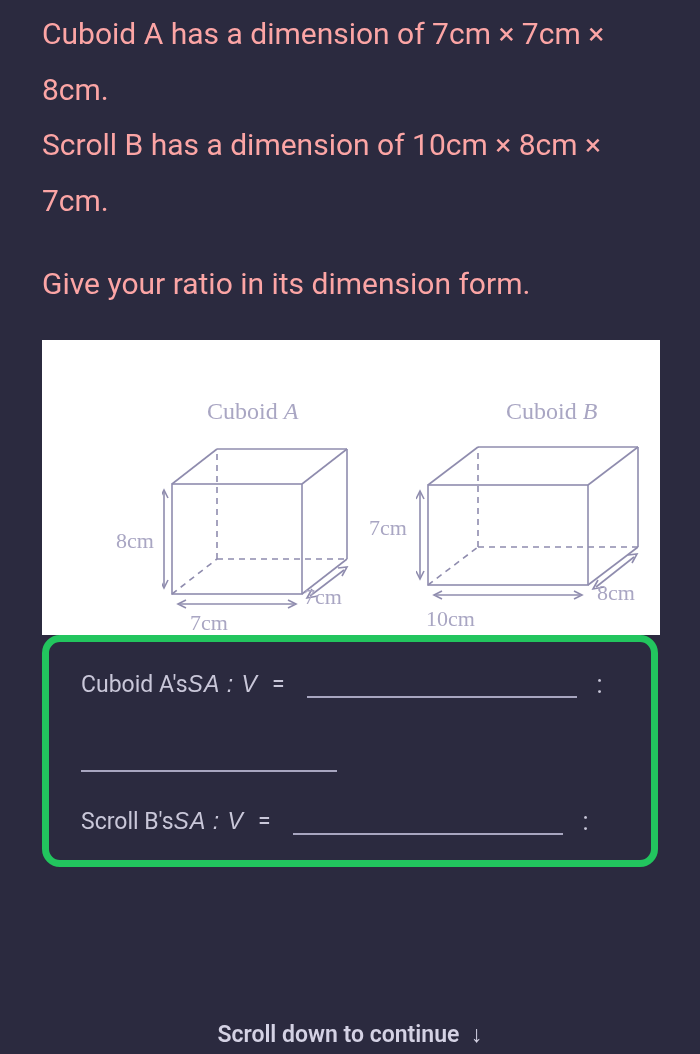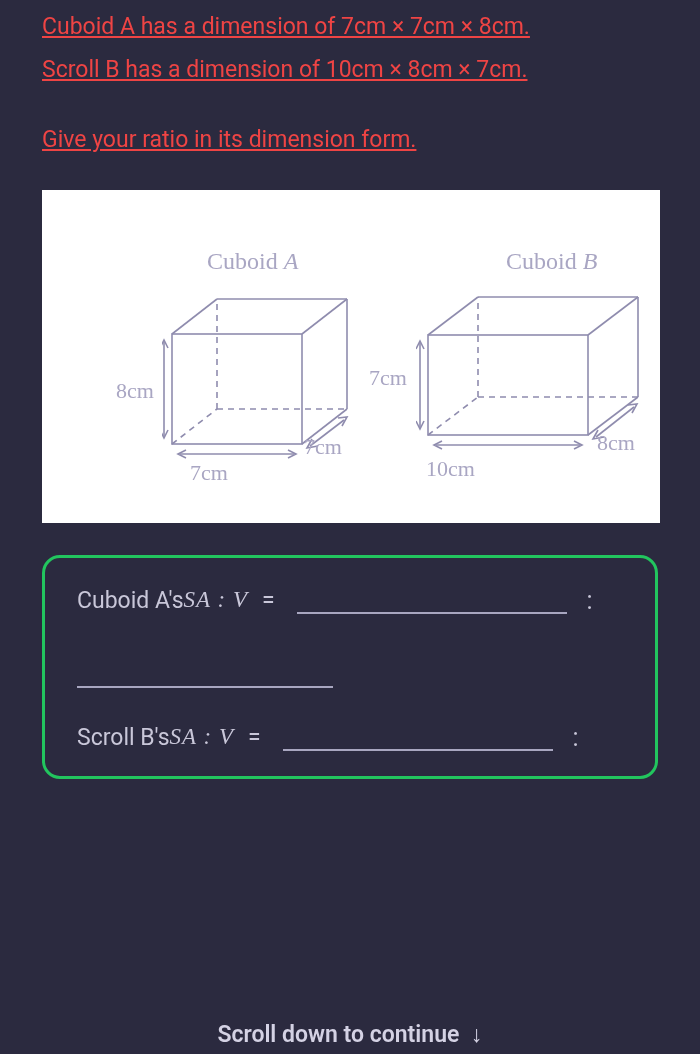--- a/index.html
+++ b/index.html
@@ -9,31 +9,30 @@
       font-family: -apple-system, BlinkMacSystemFont, "Segoe UI", Roboto, sans-serif;
       width: 700px;
       height: 1054px;
       overflow: hidden;
       position: relative;
     }
     .content {
       padding: 0 42px;
     }
     .problem-text {
-      font-size: 23px;
+      font-size: 30px;
       line-height: 1.85;
-      color: #ef4444;
-      text-decoration: underline;
+      color: #fca5a5;
     }
     .problem-text p { margin-bottom: 28px; }
     .problem-text p:first-child { margin-top: 6px; }
     .diagram-panel {
       background: #ffffff;
       width: 618px;
-      height: 333px;
+      height: 295px;
       margin: 10px 0 0 0;
       position: relative;
     }
     .cuboid-title {
       position: absolute;
       font-size: 24px;
       color: #a9a6c3;
       font-family: Georgia, serif;
     }
     .cuboid-a-title { left: 165px; top: 58px; }
@@ -49,34 +48,33 @@
     .la-width  { left: 148px; top: 270px; }
     .la-depth  { left: 262px; top: 244px; }
     .lb-height { left: 327px; top: 175px; }
     .lb-width  { left: 384px; top: 266px; }
     .lb-depth  { left: 555px; top: 240px; }
     svg.cubsvg { position: absolute; }
     .cub-a { left: 120px; top: 104px; }
     .cub-b { left: 374px; top: 105px; }
 
     .answer-card {
-      border: 3px solid #22c55e;
+      border: 7px solid #22c55e;
       border-radius: 18px;
-      margin-top: 32px;
       padding: 28px 32px 0 32px;
       position: relative;
     }
     .ans-row {
       display: flex;
       align-items: center;
       margin-bottom: 45px;
       font-size: 23px;
       color: #c9c7d9;
     }
-    .ans-row .math { font-family: Liberation Serif, serif; font-style: italic; letter-spacing: 1px; }
+    .ans-row .math { font-family: Liberation Sans, sans-serif; font-style: italic; letter-spacing: 1px; }
     .ans-row .eq { margin: 0 10px 0 14px; font-style: normal; }
     .blank-line {
       display: inline-block;
       border-bottom: 2px solid #a8a6c0;
       width: 270px;
       height: 28px;
       margin: 0 12px;
       vertical-align: bottom;
     }
     .colon { font-size: 25px; margin: 0 8px; }

